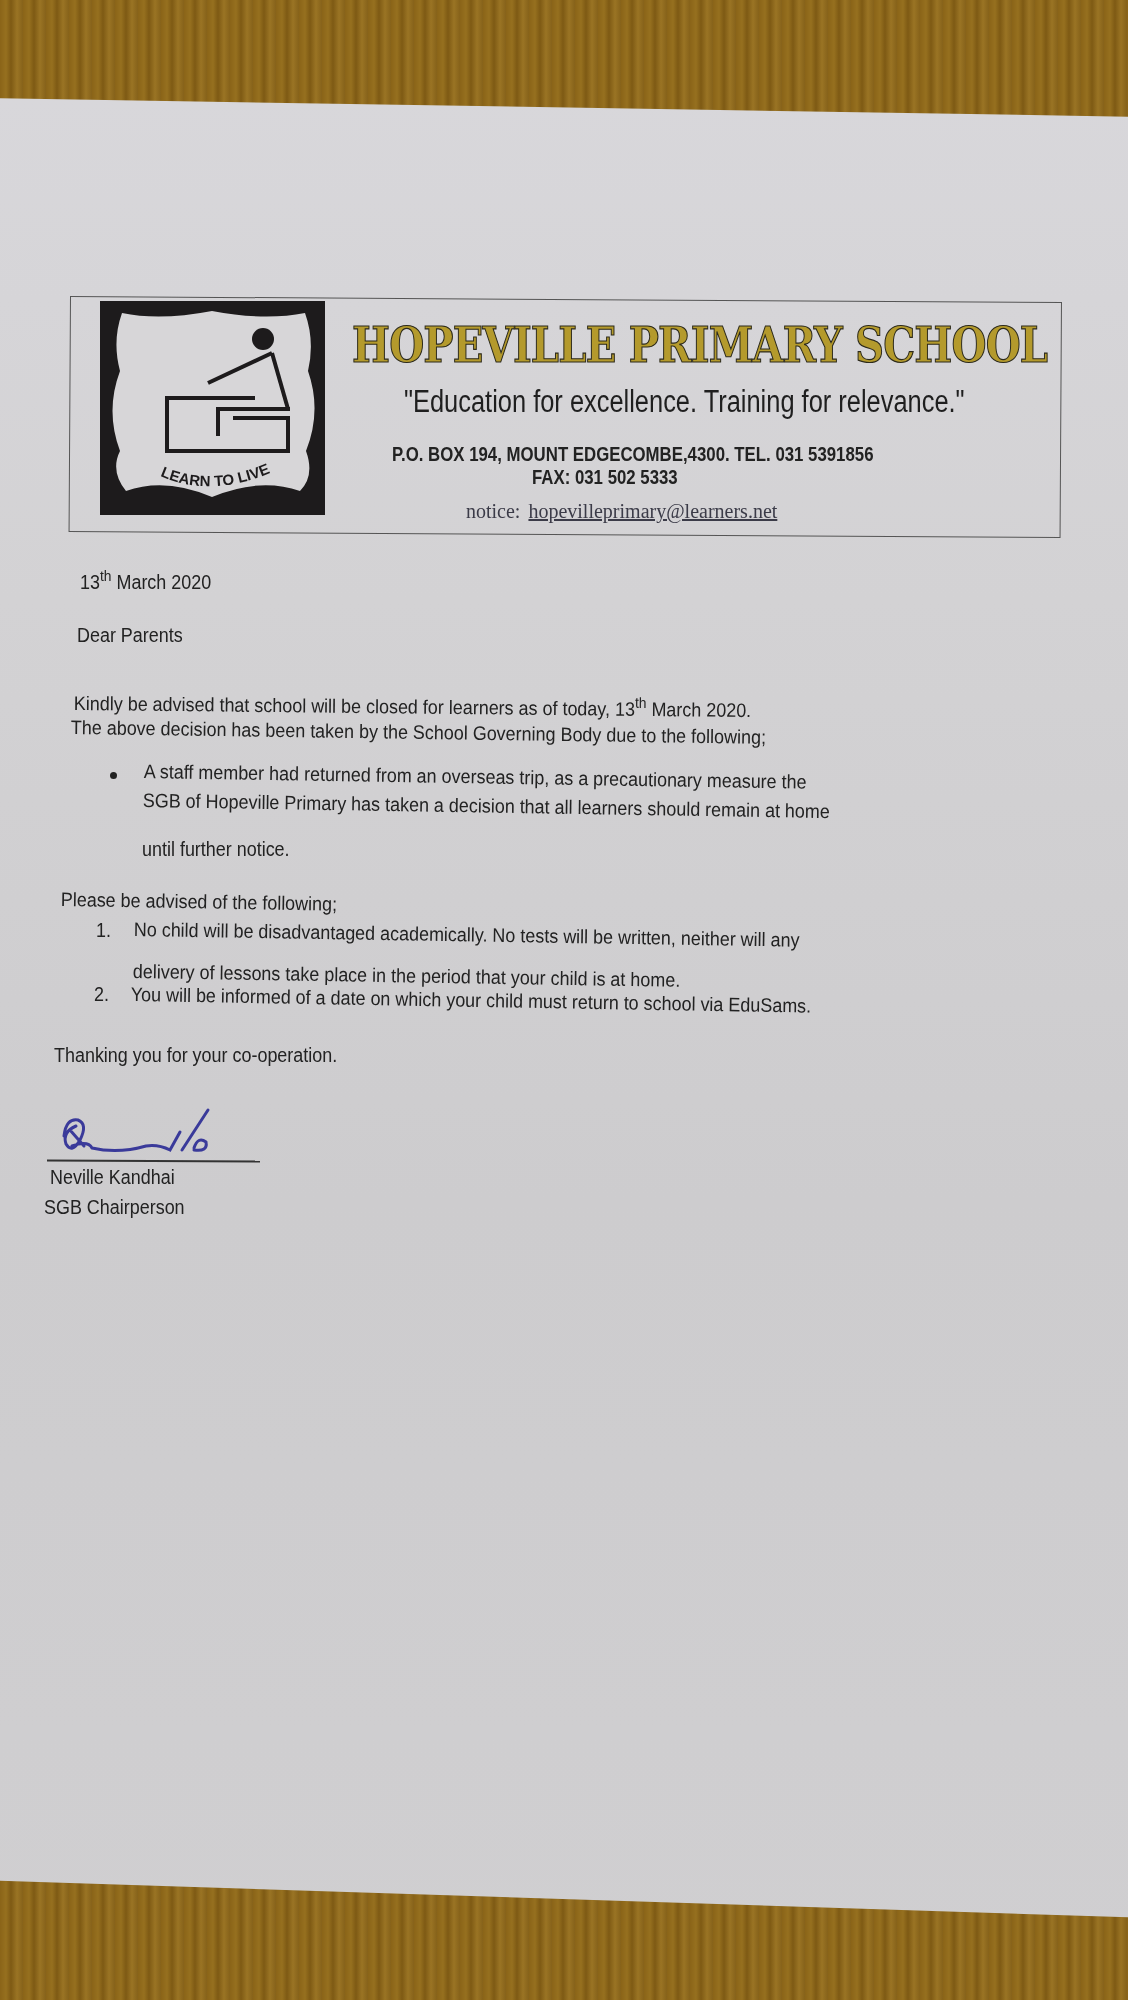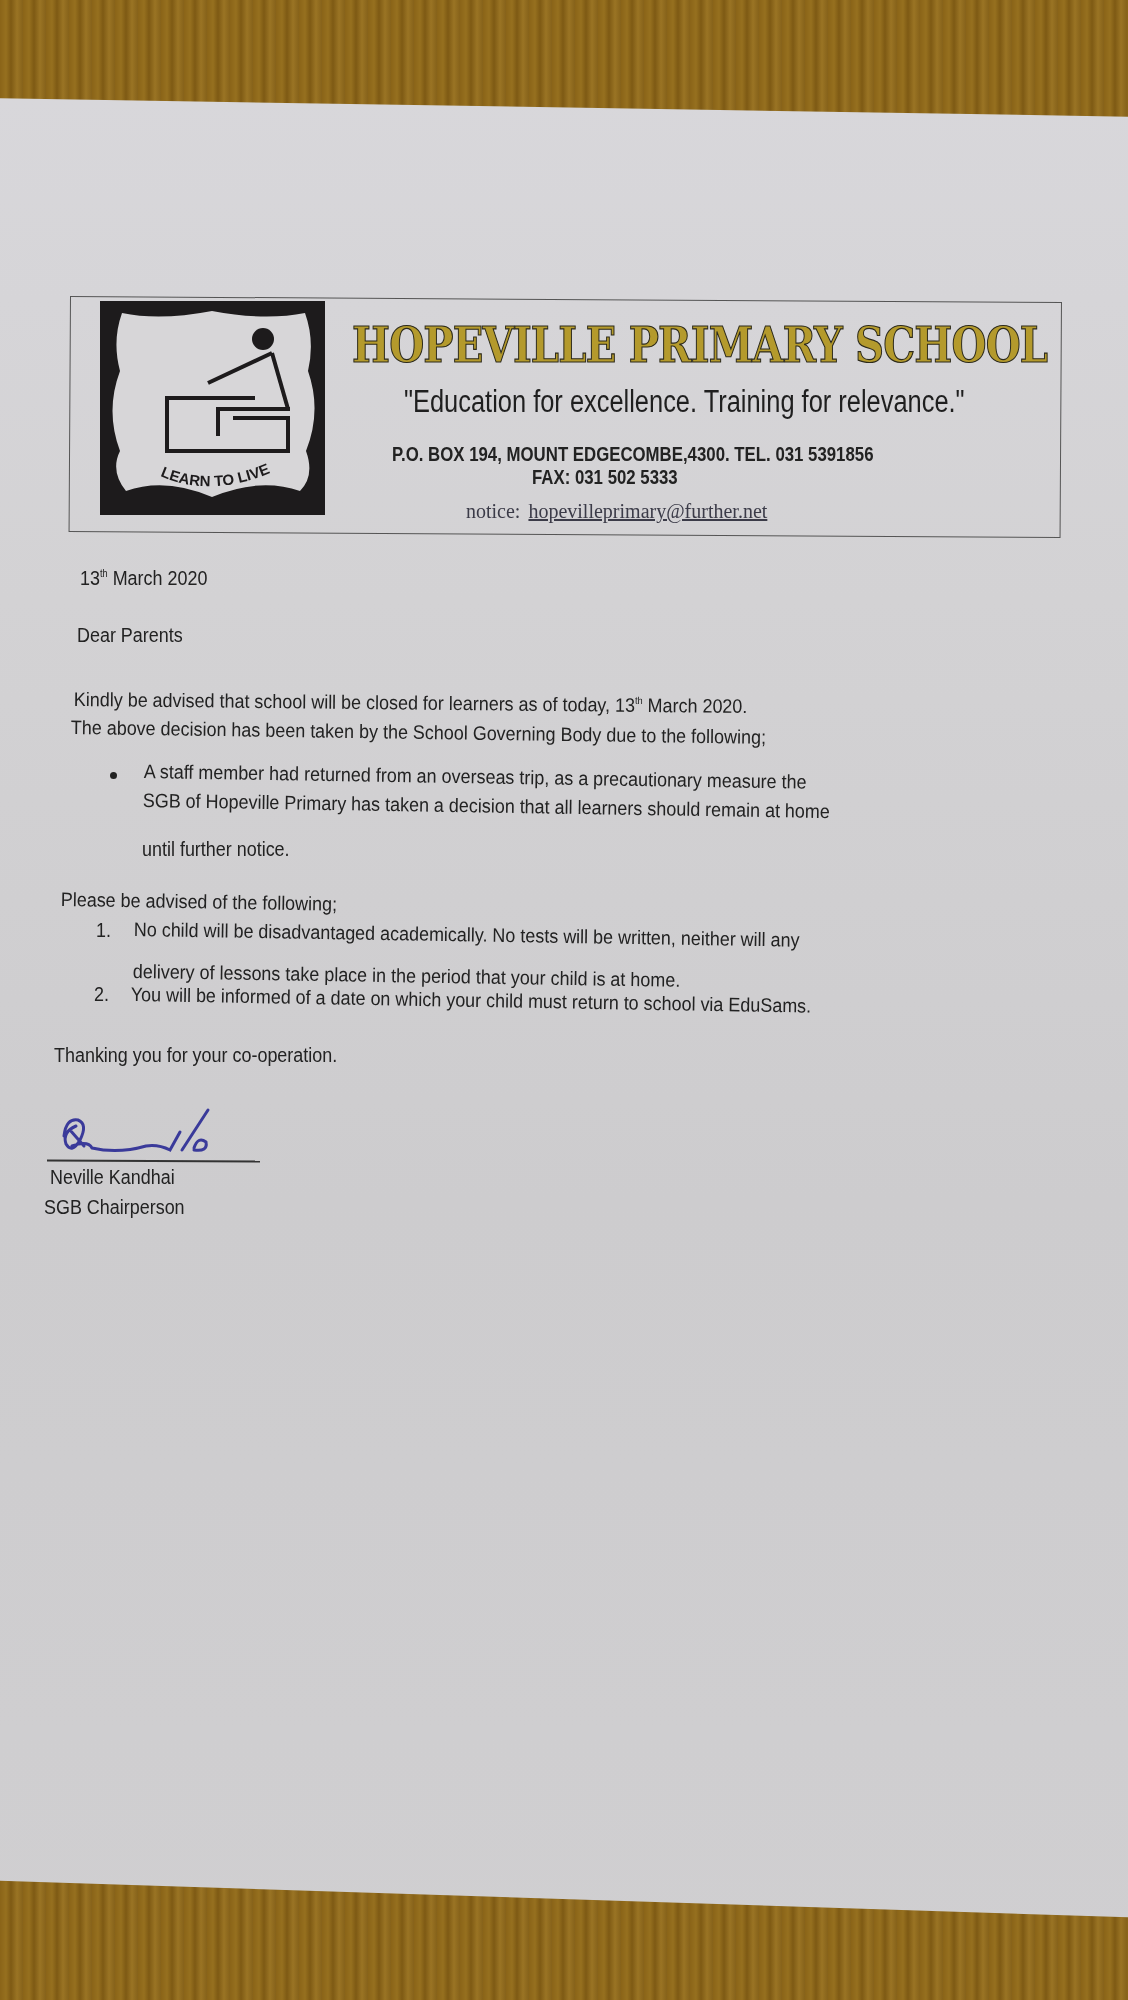--- a/index.html
+++ b/index.html
@@ -48,21 +48,21 @@
     .email-row {
       position: absolute; left: 466px; top: 500px; white-space: nowrap;
       font-family: "Liberation Serif", serif; font-size: 20px; color: #3b3b48;
     }
     .email-row .addr { text-decoration: underline; margin-left: 8px; }
     .body-text {
       position: absolute; font-family: "Liberation Sans", sans-serif; font-size: 19.5px; color: #222;
       white-space: nowrap;
     }
     .cond { transform: scaleX(0.92); transform-origin: left top; }
-    sup { font-size: 10px; vertical-align: 8px; }
+    sup { font-size: 15px; vertical-align: 8px; }
     .bullet { position: absolute; left: 110px; top: 772px; width: 7px; height: 7px; border-radius: 50%; background: #222; }
     .sig-line { position: absolute; left: 47px; top: 1160px; width: 213px; height: 2px; background: #333; transform: rotate(0.3deg); }
     .signature { position: absolute; left: 58px; top: 1096px; width: 180px; height: 70px; }
   </style>
 </head>
 <body>
 
 <div class="paper"></div>
 
 <div class="letterhead"></div>
@@ -78,21 +78,21 @@
     <path id="arc" d="M60 175 Q112 198 175 170" fill="none"></path>
     <text font-family="Liberation Sans, sans-serif" font-weight="bold" font-size="15" fill="#1d1b1c"><textPath href="#arc">LEARN TO LIVE</textPath></text>
   </svg>
 </div>
 
 <div class="school-name">HOPEVILLE PRIMARY SCHOOL</div>
 <div class="motto">"Education for excellence. Training for relevance."</div>
 <div class="address">P.O. BOX 194, MOUNT EDGECOMBE,4300. TEL. 031 5391856</div>
 <div class="fax">FAX: 031 502 5333</div>
 <div class="email-row">
-  <span>notice:</span><span class="addr">hopevilleprimary@further.net</span>
+  <span>notice:</span><span class="addr">hopevilleprimary@learners.net</span>
 </div>
 
 <div class="body-text cond" style="left:80px; top:567px;">
   <span>13</span><sup>th</sup><span> March 2020</span>
 </div>
 
 <div class="body-text cond" style="left:77px; top:624px;">Dear Parents</div>
 
 <div class="body-text cond" style="left:74px; top:688px; transform: scaleX(0.92) rotate(0.55deg);">
   <span>Kindly be advised that school will be closed for learners as of today, 13</span><sup>th</sup><span> March 2020.</span>

